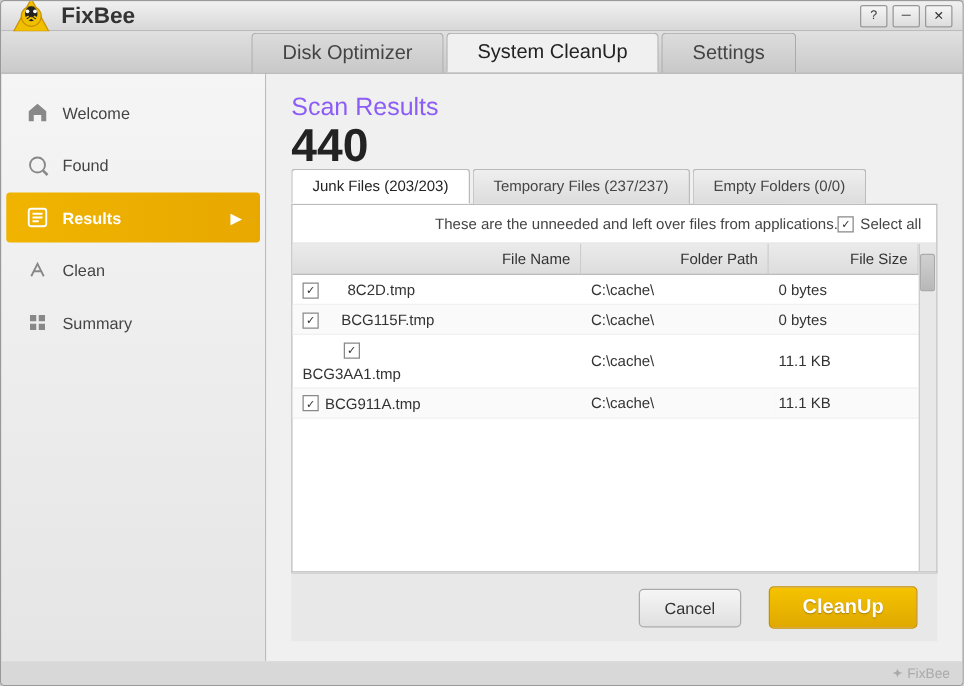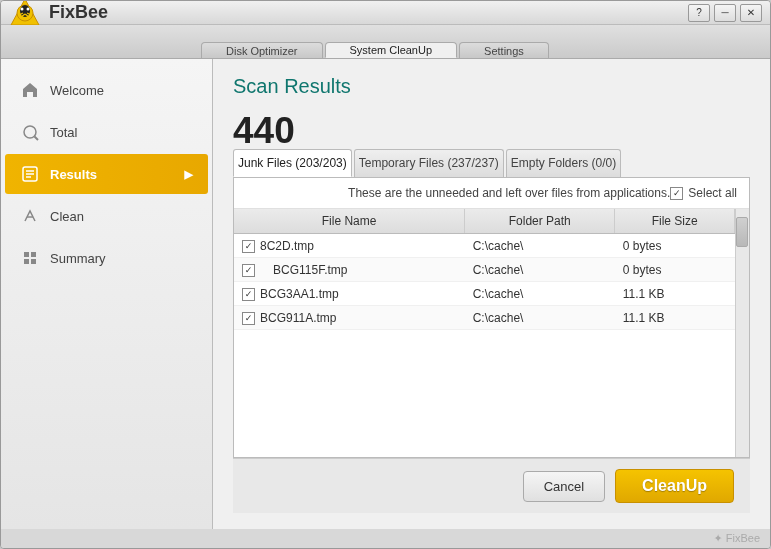--- a/index.html
+++ b/index.html
@@ -93,25 +93,25 @@
       border-bottom: 1px solid #aaa;
       height: 34px;
     }
 
     .tab {
       padding: 6px 24px;
       border: 1px solid #aaa;
       border-bottom: none;
       border-radius: 4px 4px 0 0;
       cursor: pointer;
-      font-size: 11px;
+      font-size: 16px;
       color: #444;
       background: linear-gradient(to bottom, #dcdcdc, #c8c8c8);
       margin-right: 2px;
-      height: 16px;
+      height: 32px;
       display: flex;
       align-items: center;
     }
 
     .tab.active {
       background: #f0f0f0;
       border-bottom: 1px solid #f0f0f0;
       color: #222;
       font-weight: 500;
       position: relative;
@@ -174,22 +174,21 @@
       background: #f0f0f0;
       padding: 16px 20px;
       display: flex;
       flex-direction: column;
       overflow: hidden;
     }
 
     .page-title {
       font-size: 20px;
       font-weight: 300;
-      color: #0f766e;
-      margin-bottom: 14px;
+      color: #8b5cf6;
     }
 
     .junk-count {
       font-size: 37px;
       font-weight: bold;
       color: #222;
       line-height: 1;
     }
 
     .junk-label {
@@ -199,21 +198,21 @@
       margin-bottom: 14px;
     }
 
     
     .sub-tabs {
       display: flex;
       border-bottom: 1px solid #bbb;
     }
 
     .sub-tab {
-      padding: 6px 4px;
+      padding: 6px 16px;
       border: 1px solid #bbb;
       border-bottom: none;
       border-radius: 3px 3px 0 0;
       cursor: pointer;
       font-size: 12px;
       color: #444;
       background: linear-gradient(to bottom, #efefef, #dcdcdc);
       margin-right: 2px;
     }
 
@@ -257,21 +256,21 @@
       width: 100%;
       border-collapse: collapse;
       font-size: 12px;
     }
 
     .file-table thead tr {
       background: linear-gradient(to bottom, #ebebeb, #dcdcdc);
     }
 
     .file-table th {
-      text-align: center;
+      text-align: right;
       padding: 5px 8px;
       border-right: 1px solid #ccc;
       border-bottom: 1px solid #bbb;
       font-weight: 500;
       color: #333;
     }
 
     .file-table td {
       padding: 4px 8px;
       border-bottom: 1px solid #f0f0f0;
@@ -311,21 +310,21 @@
       flex: 1;
       overflow: hidden;
     }
 
     
     .bottom-bar {
       display: flex;
       justify-content: flex-end;
       align-items: center;
       padding: 10px 16px;
-      gap: 10px;
+      gap: 22px;
       background: #e8e8e8;
       border-top: 1px solid #ccc;
     }
 
     .btn-cancel {
       padding: 7px 20px;
       background: linear-gradient(to bottom, #f5f5f5, #e0e0e0);
       border: 1px solid #aaa;
       border-radius: 4px;
       cursor: pointer;
@@ -426,21 +425,21 @@
         </div>
         <span>Welcome</span>
       </div>
       <div class="sidebar-item">
         <div class="sidebar-icon">
           <svg width="18" height="18" viewBox="0 0 18 18">
             <circle cx="9" cy="9" r="6" fill="none" stroke="#888" stroke-width="1.5"></circle>
             <line x1="13.5" y1="13.5" x2="17" y2="17" stroke="#888" stroke-width="2"></line>
           </svg>
         </div>
-        <span>Total</span>
+        <span>Found</span>
       </div>
       <div class="sidebar-item active">
         <div class="sidebar-icon">
           <svg width="18" height="18" viewBox="0 0 18 18">
             <rect x="2" y="2" width="14" height="14" rx="2" fill="none" stroke="#fff" stroke-width="1.5"></rect>
             <line x1="5" y1="6" x2="13" y2="6" stroke="#fff" stroke-width="1.5"></line>
             <line x1="5" y1="9" x2="13" y2="9" stroke="#fff" stroke-width="1.5"></line>
             <line x1="5" y1="12" x2="10" y2="12" stroke="#fff" stroke-width="1.5"></line>
           </svg>
         </div>
@@ -501,41 +500,41 @@
               <thead>
                 <tr>
                   <th>File Name</th>
                   <th>Folder Path</th>
                   <th>File Size</th>
                 </tr>
               </thead>
               <tbody id="file-rows">
               <tr>
       <td>
-        <span style="display:inline-flex;align-items:center;gap:5px;">
+        <span style="display:inline-flex;align-items:center;gap:23px;">
           <span class="cb checked"></span>
           <span>8C2D.tmp</span>
         </span>
       </td>
       <td>C:\cache\</td>
       <td>0 bytes</td>
     </tr>
                   <tr>
       <td>
         <span style="display:inline-flex;align-items:center;gap:18px;">
           <span class="cb checked"></span>
           <span>BCG115F.tmp</span>
         </span>
       </td>
       <td>C:\cache\</td>
       <td>0 bytes</td>
     </tr>
                   <tr>
       <td>
-        <span style="display:inline-flex;align-items:center;gap:5px;">
+        <span style="display:inline-flex;align-items:center;gap:5px;flex-direction:column;">
           <span class="cb checked"></span>
           <span>BCG3AA1.tmp</span>
         </span>
       </td>
       <td>C:\cache\</td>
       <td>11.1 KB</td>
     </tr>
                   <tr>
       <td>
         <span style="display:inline-flex;align-items:center;gap:5px;">

